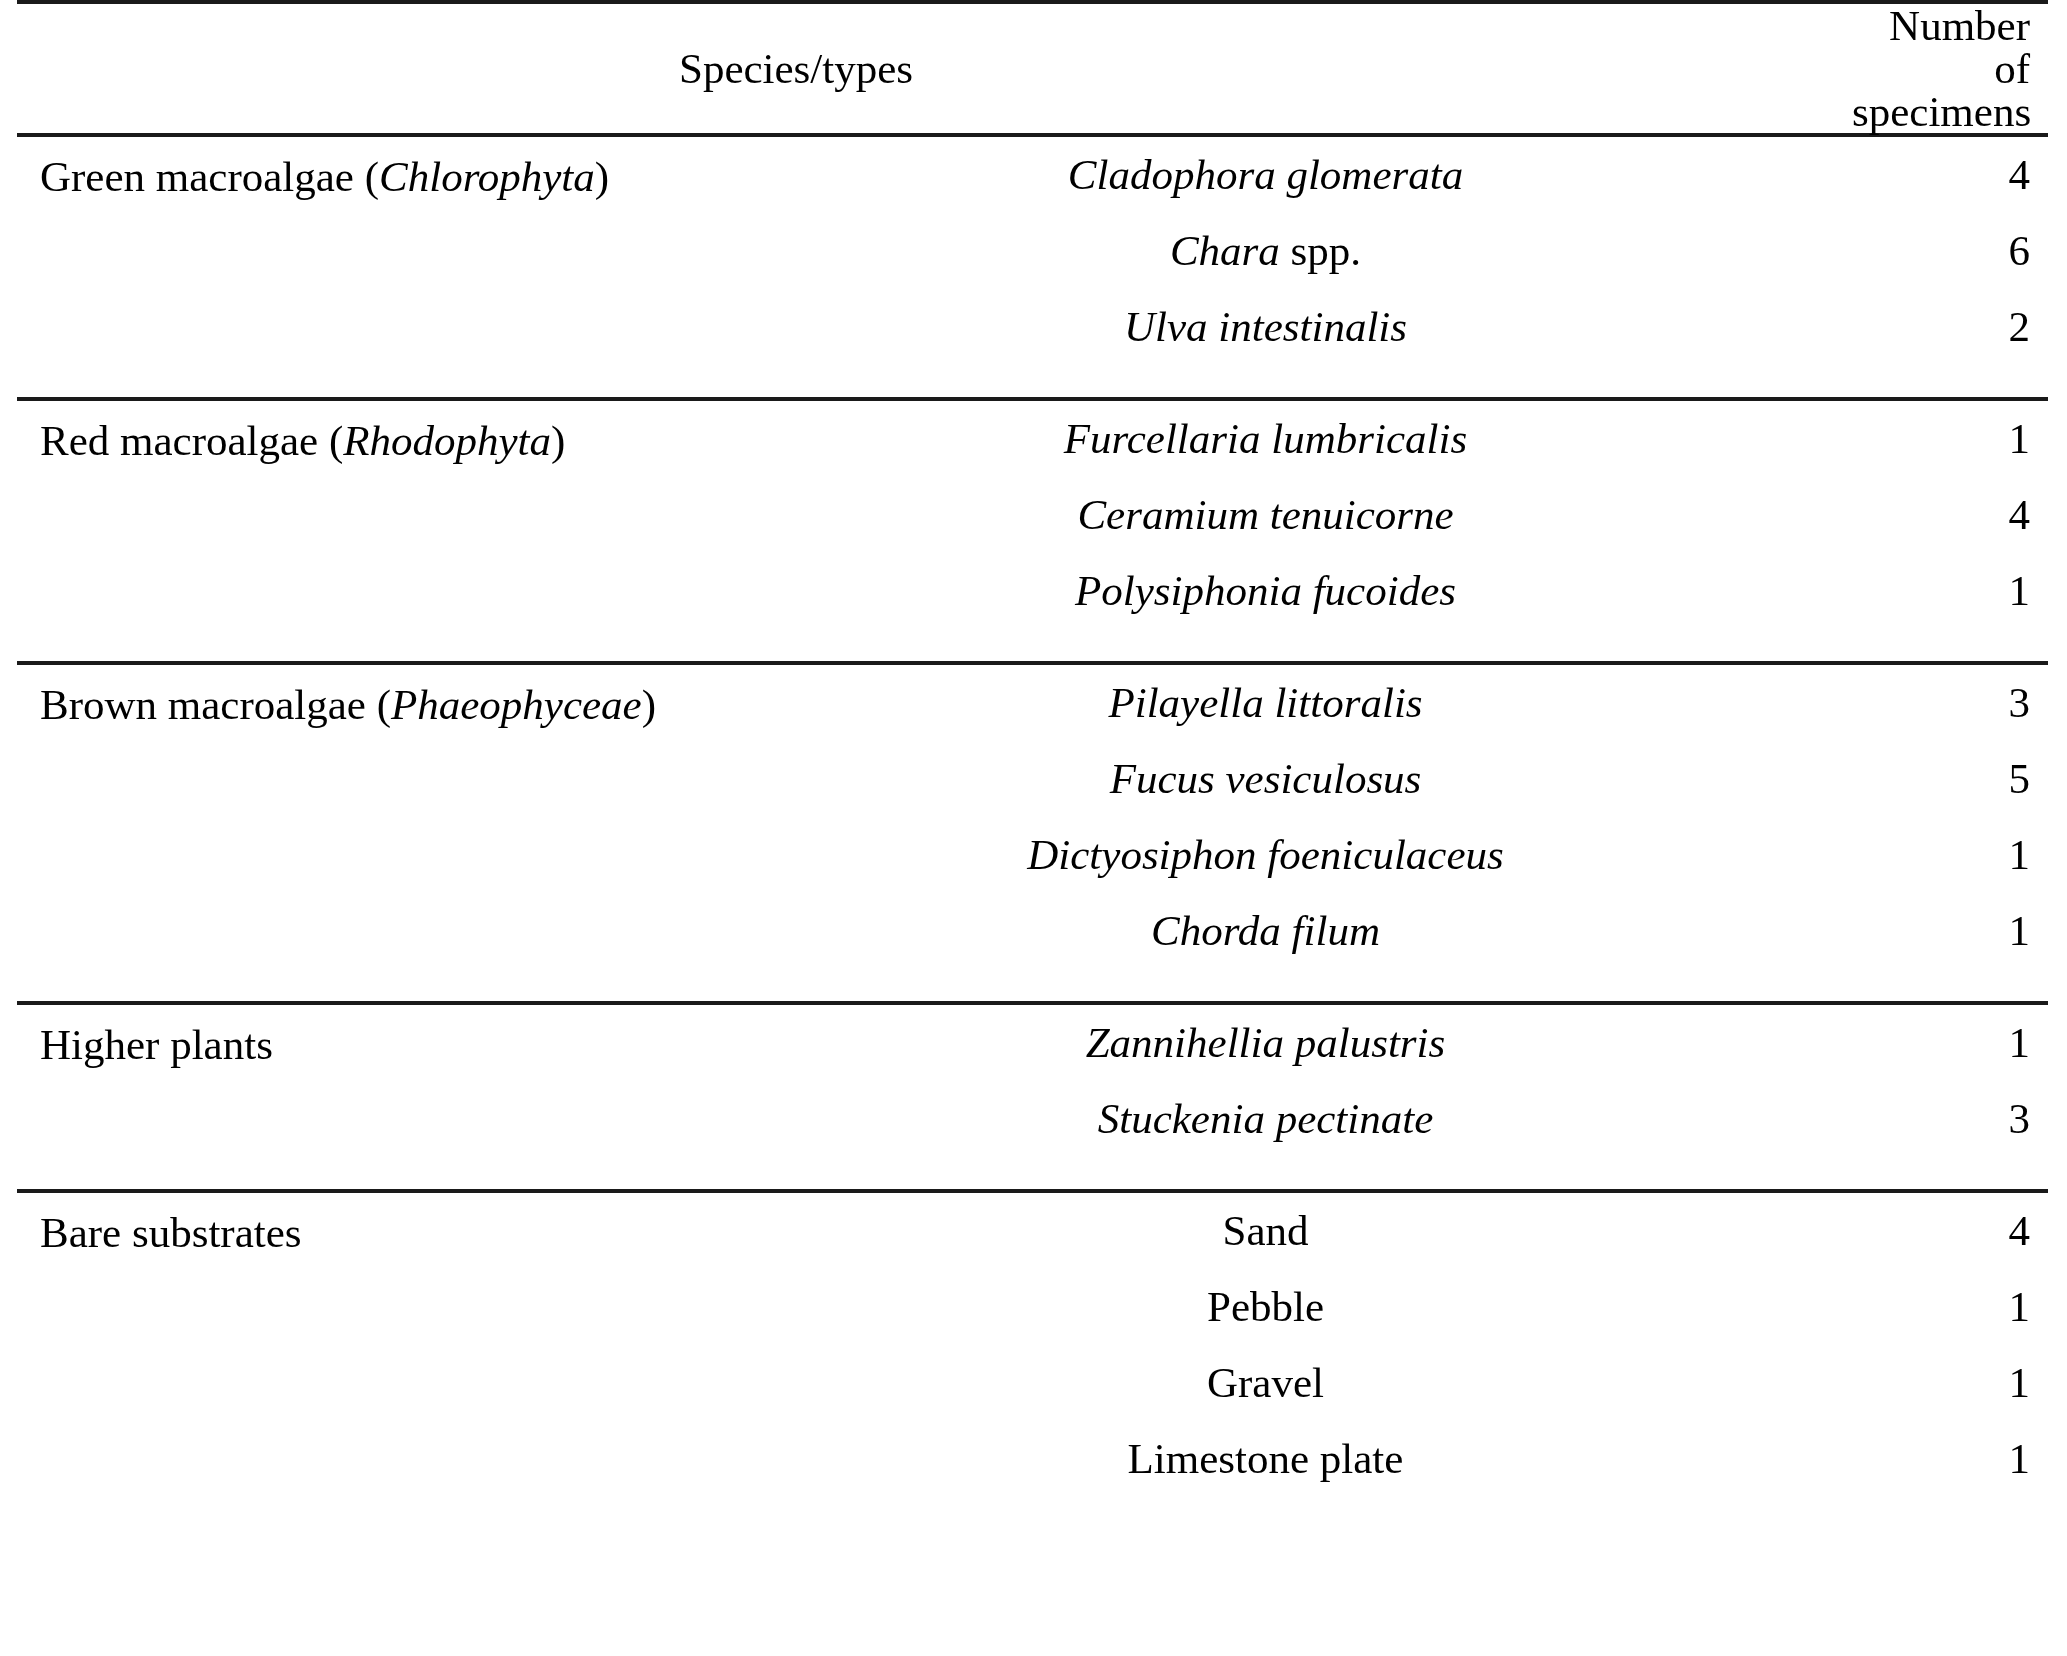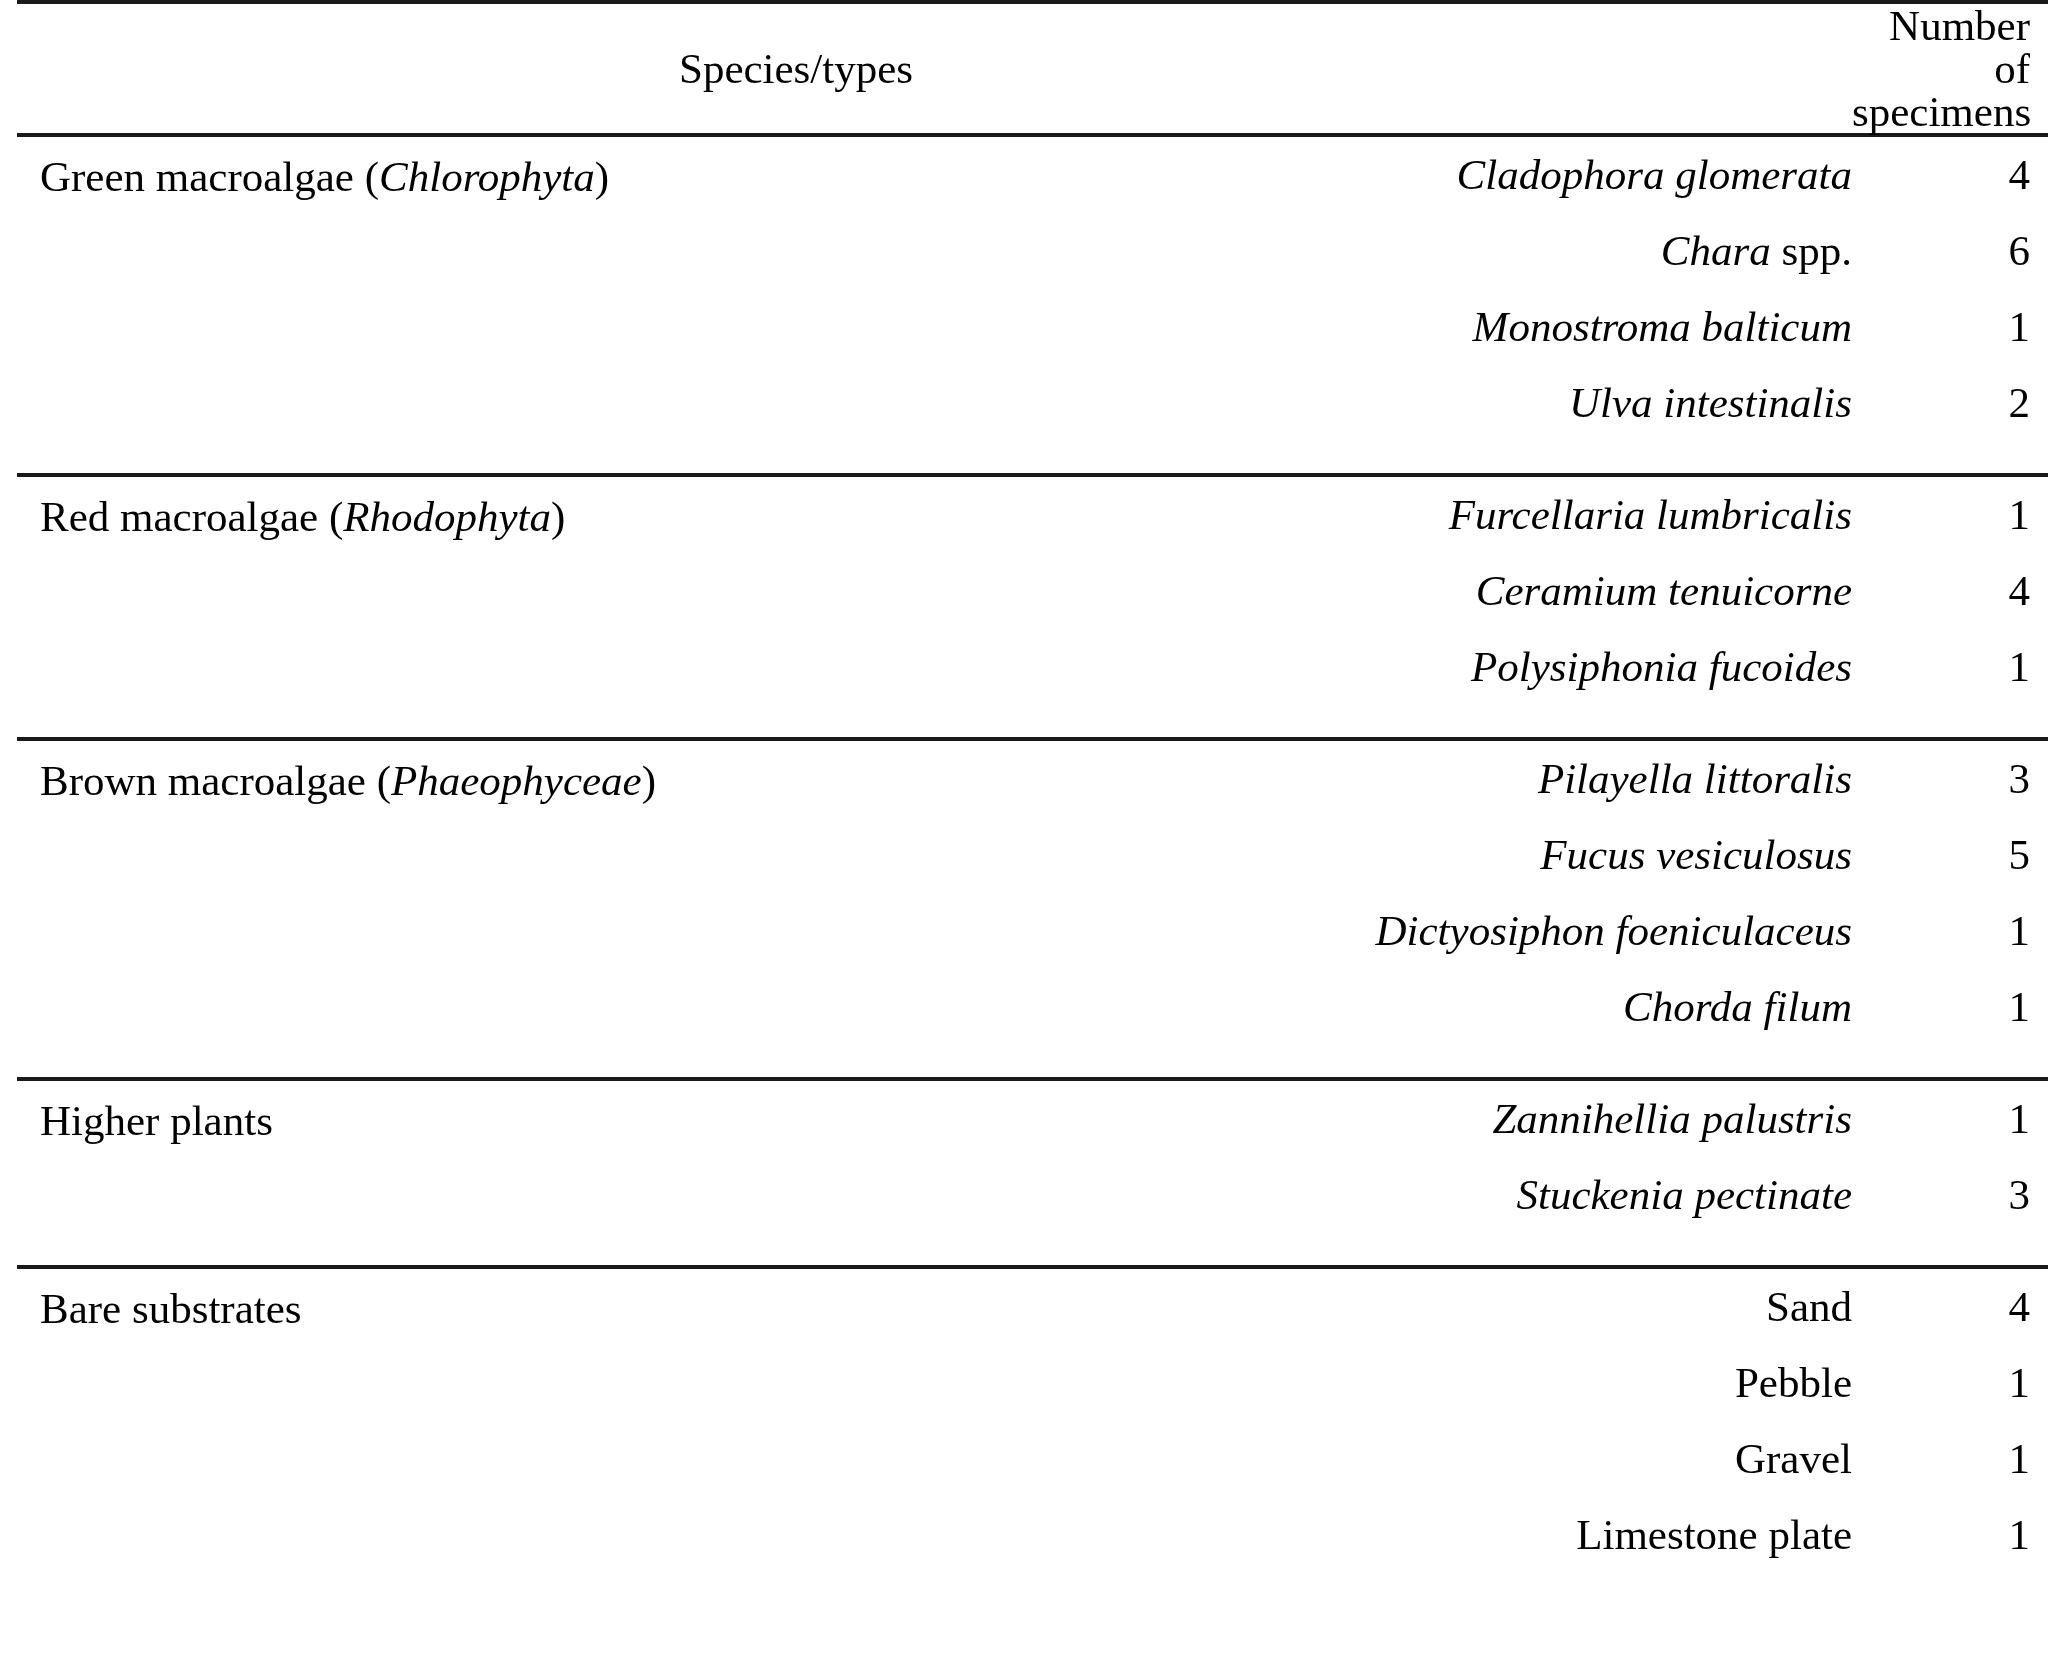--- a/index.html
+++ b/index.html
@@ -84,21 +84,21 @@
     vertical-align: baseline;
     height: 74px;
   }
   td.cell-group {
     text-align: left;
     padding-left: 23px;
     vertical-align: top;
     padding-top: 2px;
   }
   td.cell-species {
-    text-align: right;
+    text-align: center;
     padding-left: 7px;
     font-style: italic;
   }
   td.cell-species.roman {
     font-style: normal;
   }
   td.cell-count {
     text-align: right;
     padding-right: 18px;
   }
@@ -148,25 +148,20 @@
           <td class="cell-species">Cladophora glomerata</td>
           <td class="cell-count">4</td>
         </tr>
         <tr>
           <td class="cell-group"></td>
           <td class="cell-species">Chara<span class="sp-abbrev"> spp.</span></td>
           <td class="cell-count">6</td>
         </tr>
         <tr>
           <td class="cell-group"></td>
-          <td class="cell-species">Monostroma balticum</td>
-          <td class="cell-count">1</td>
-        </tr>
-        <tr>
-          <td class="cell-group"></td>
           <td class="cell-species">Ulva intestinalis</td>
           <td class="cell-count">2</td>
         </tr>
         <tr>
           <td class="sp-cell" colspan="3"></td>
         </tr>
         <tr class="rule-group">
           <td colspan="3">
             <div class="rule-line thin"></div>
           </td>

